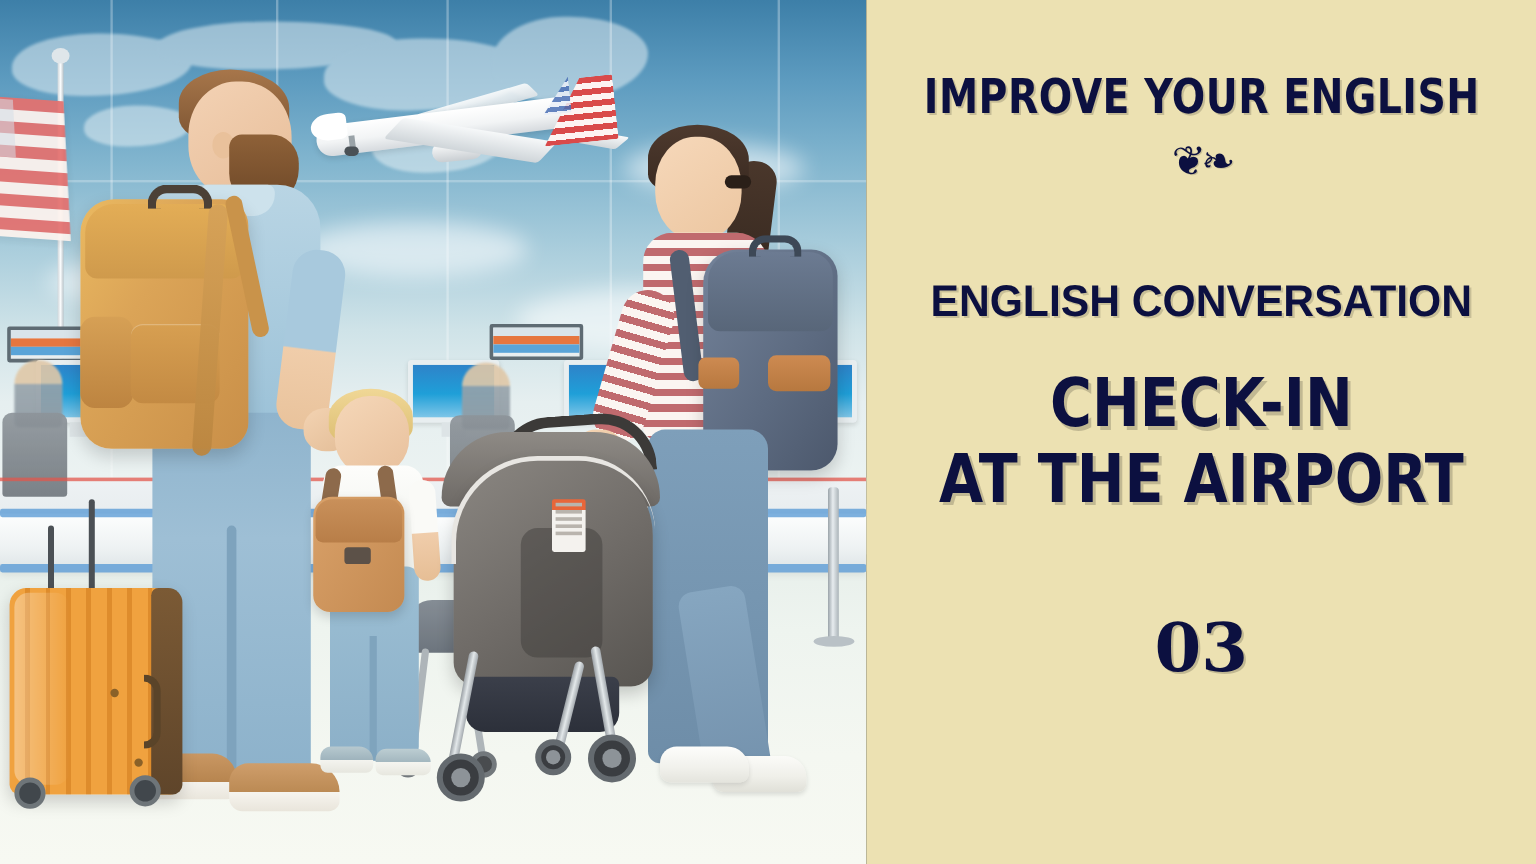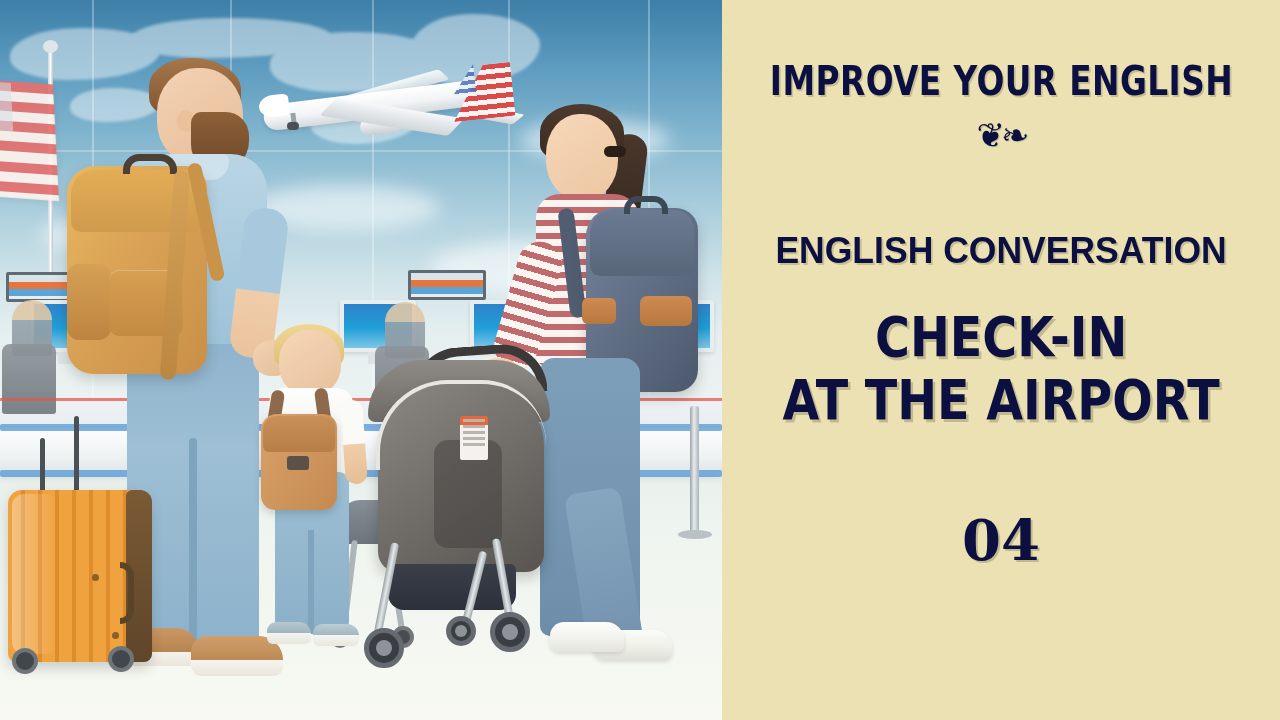--- a/index.html
+++ b/index.html
@@ -752,16 +752,16 @@
   </div>
 
   <div class="panel">
     <div class="t-title">IMPROVE YOUR ENGLISH</div>
     <div class="t-orn">❦❧</div>
     <div class="t-sub">ENGLISH CONVERSATION</div>
     <div class="t-main">
       <span>CHECK-IN</span>
       <span class="l2">AT THE AIRPORT</span>
     </div>
-    <div class="t-num">04</div>
+    <div class="t-num">03</div>
   </div>
 
 </div>
 
 </body></html>

